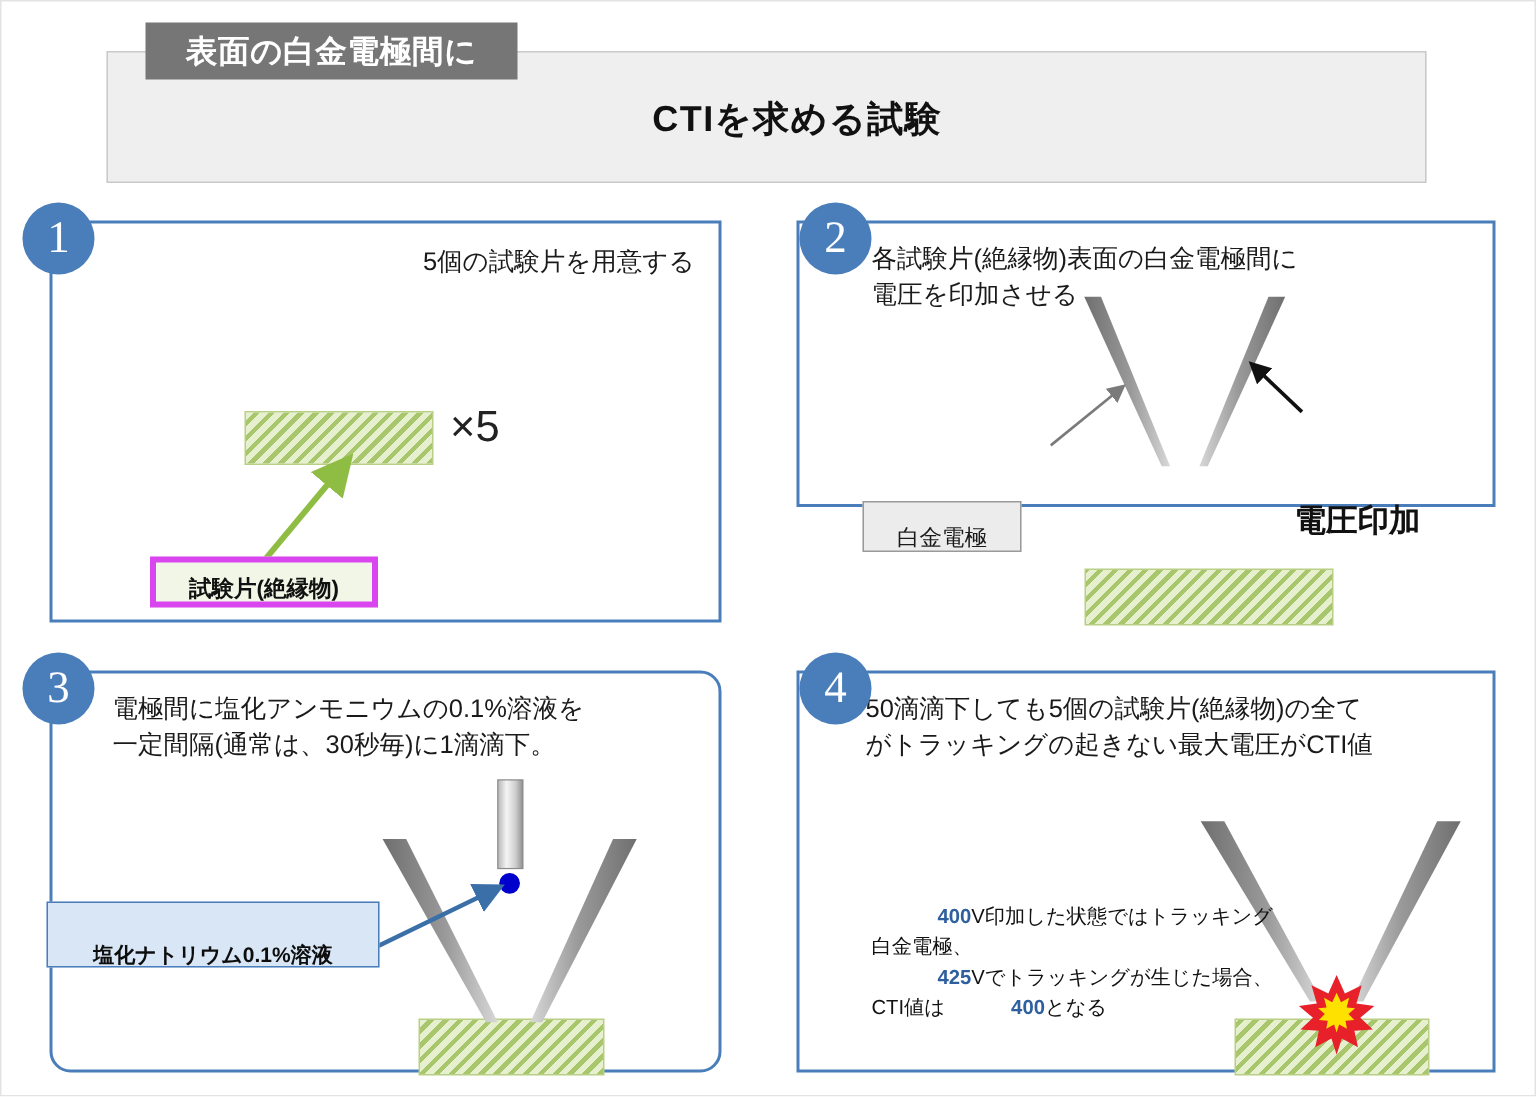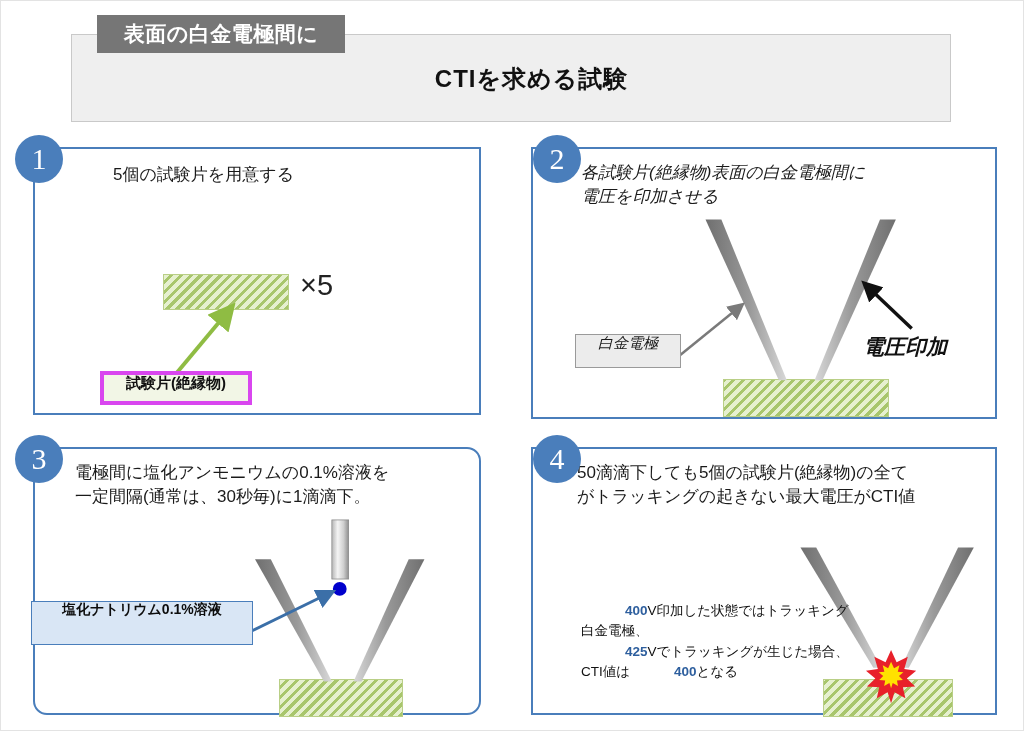--- a/index.html
+++ b/index.html
@@ -42,21 +42,21 @@
   }
 
   
   .panel{
     position:absolute;
     box-sizing:border-box;
     border:2px solid #4a7ebb;
     background:#ffffff;
   }
   #panel1{left:32px;top:146px;width:448px;height:268px;}
-  #panel2{left:530px;top:146px;width:466px;height:272px;font-style:italic;}
+  #panel2{left:530px;top:146px;width:466px;height:191px;}
   #panel3{left:32px;top:446px;width:448px;height:268px;border-radius:14px;}
   #panel4{left:530px;top:446px;width:466px;height:268px;padding-left:8px;}
 
   .step-circle{
     position:absolute;
     width:48px;height:48px;border-radius:50%;
     background:#4a7ebb;
     color:#fff;
     display:flex;align-items:center;justify-content:center;
     font-family:"Liberation Serif","DejaVu Serif",serif;
@@ -67,41 +67,41 @@
   #circle2{left:532px;top:134px;}
   #circle3{left:14px;top:434px;}
   #circle4{left:532px;top:434px;}
 
   .panel-head{
     position:absolute;
     font-size:17px;color:#1a1a1a;line-height:1.42;
     white-space:pre-line;
     z-index:5;
   }
-  #head1{left:78px;top:14px;width:350px;text-align:left;font-size:17px;}
+  #head1{left:78px;top:14px;width:350px;text-align:right;font-size:17px;}
   #head2{left:48px;top:12px;width:410px;}
   #head3{left:40px;top:12px;width:420px;}
   #head4{left:44px;top:12px;width:414px;}
 
   
   .specimen{
     position:absolute;
     background:
       repeating-linear-gradient(-45deg,
         #a8c66c 0px,#a8c66c 3px,
         #e6f0cf 3px,#e6f0cf 7px);
     border:1px solid #b9cf86;
     box-sizing:border-box;
   }
 
   
   .label-box{
     position:absolute;
     box-sizing:border-box;
-    display:flex;align-items:flex-start;justify-content:center;
+    display:flex;align-items:flex-end;justify-content:center;
     font-size:15px;line-height:1.1;
     z-index:7;
   }
   .label-green{
     background:#f2f6e6;border:4px solid #d946ef;
     font-weight:bold;color:#111;
   }
   .label-gray{
     background:#ececec;border:1px solid #9a9a9a;
     color:#1a1a1a;font-weight:normal;

